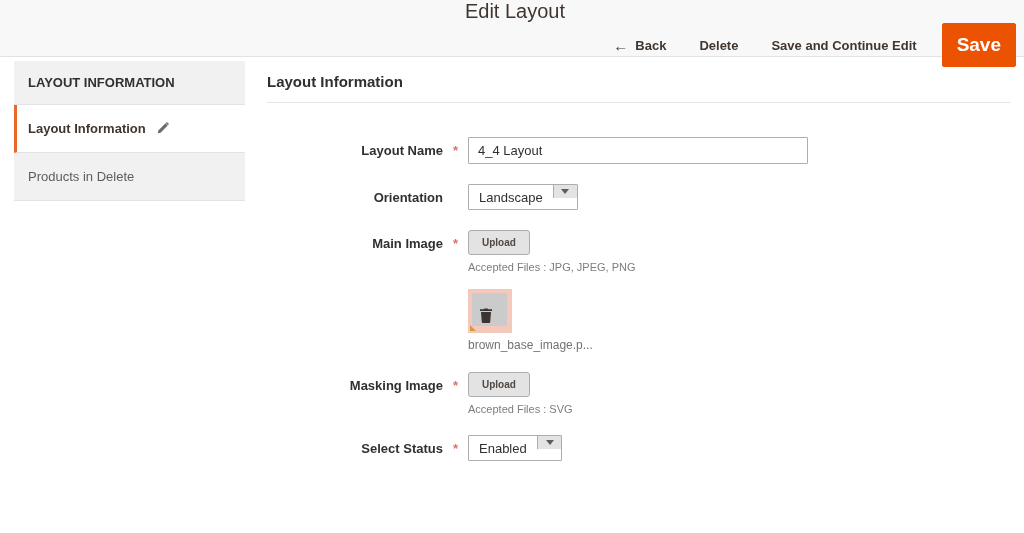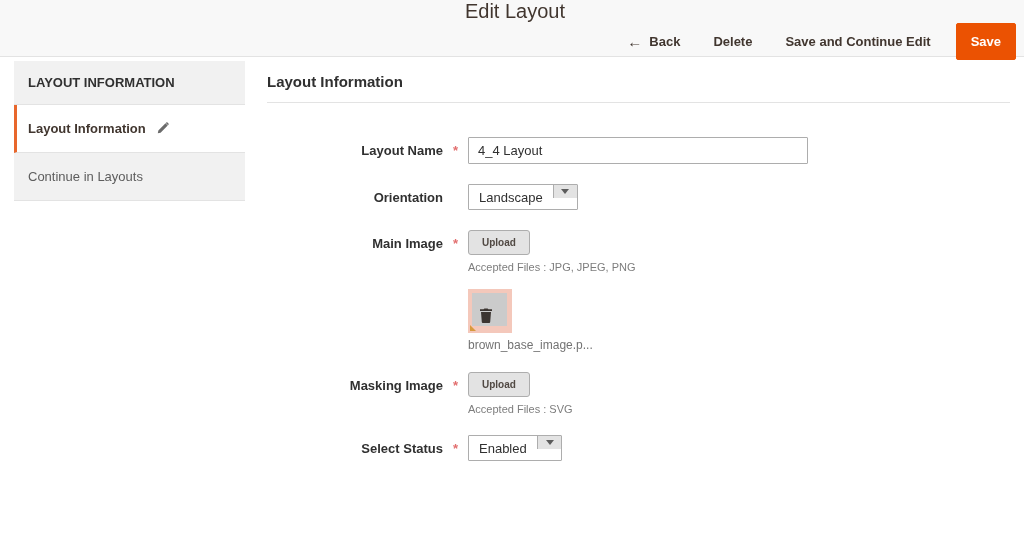--- a/index.html
+++ b/index.html
@@ -9,21 +9,21 @@
   
   .page-header { height:57px; background:#f8f8f8; border-bottom:1px solid #e3e3e3;
                  display:flex; align-items:center; padding:0 8px 0 14px;flex-direction:column; }
   .page-title { font-size:20px; font-weight:400; color:#41362f; }
   .header-actions { margin-left:auto; display:flex; align-items:center; }
   .text-action { background:none; border:none; cursor:pointer; font-family:inherit;
                  font-size:13px; font-weight:700; color:#41362f; margin-left:33px;
                  display:flex; align-items:center; gap:7px; }
   .back-arrow { font-size:15px; font-weight:400; color:#41362f; }
   .primary-btn { margin-left:25px; background:#eb5202; border:1px solid #eb5202;
-                 color:#fff; font-family:inherit; font-size:13px; font-weight:700;
+                 color:#fff; font-family:inherit; font-size:19px; font-weight:700;
                  padding:10px 14px; border-radius:2px; cursor:pointer; }
 
   
   .content-wrap { display:flex; align-items:flex-start; margin-top:4px; }
   .sidebar { width:231px; margin-left:14px; flex:none; }
   .side-header { background:#f1f1f1; border-bottom:1px solid #e3e3e3;
                  padding:14px; font-size:13px; font-weight:700; color:#303030; }
   .side-item { background:#f1f1f1; border-bottom:1px solid #e3e3e3; padding:16px 14px;
                font-size:13px; color:#5d5d5d; cursor:pointer; display:flex;
                align-items:center; gap:10px; }
@@ -92,21 +92,21 @@
 
   <nav class="sidebar">
     <div class="side-header">LAYOUT INFORMATION</div>
     <div class="side-item active">
       <span>Layout Information</span>
       <svg class="pencil-icon" viewBox="0 0 16 16">
         <path d="M11.7 1.6 L14.4 4.3 L5.6 13.1 L2.2 13.8 L2.9 10.4 Z M12.6 0.7 a1.1 1.1 0 0 1 1.6 0 l1.1 1.1 a1.1 1.1 0 0 1 0 1.6 l-0.5 0.5 -2.7 -2.7 z"></path>
       </svg>
     </div>
     <div class="side-item">
-      <span>Continue in Layouts</span>
+      <span>Products in Delete</span>
     </div>
   </nav>
 
   <main class="main">
     <h2 class="main-heading">Layout Information</h2>
 
     <div class="form">
 
       <div class="form-row">
         <div class="cell-label">Layout Name</div>

